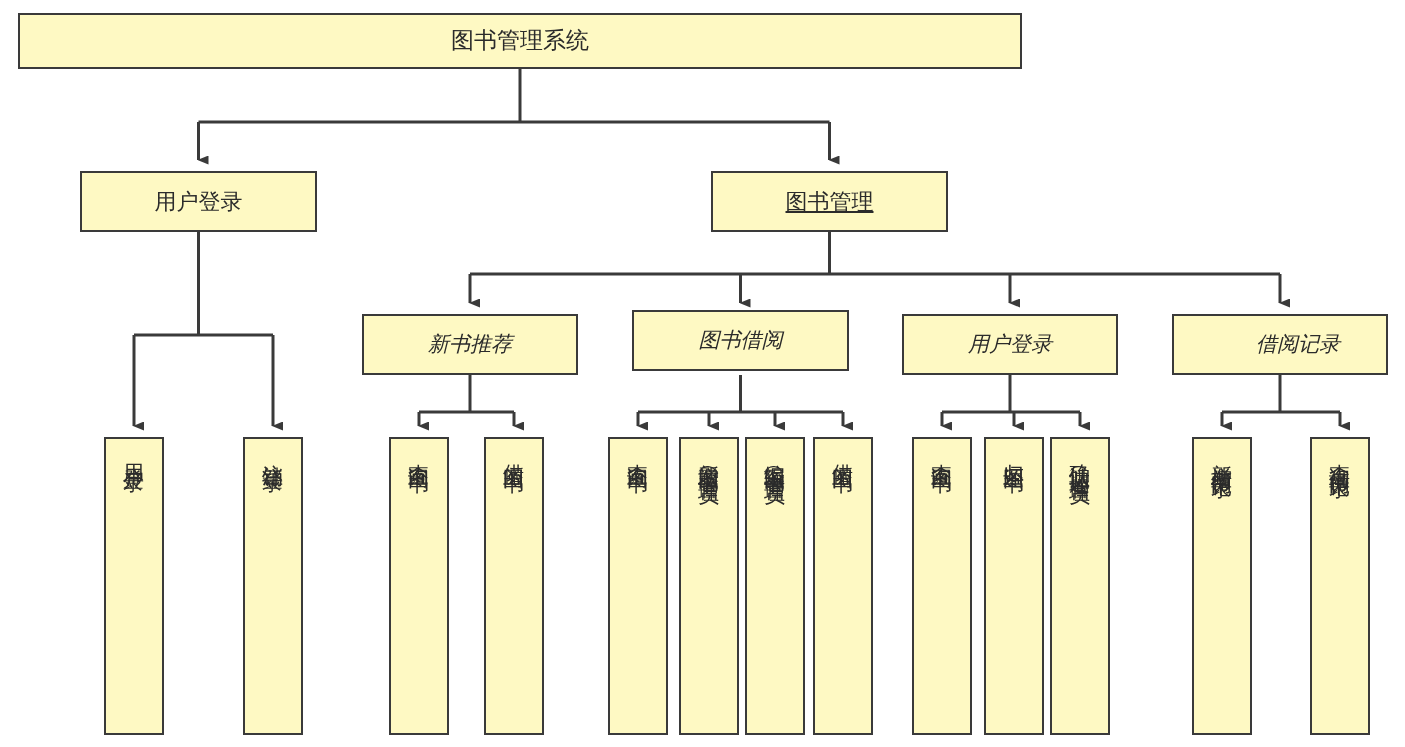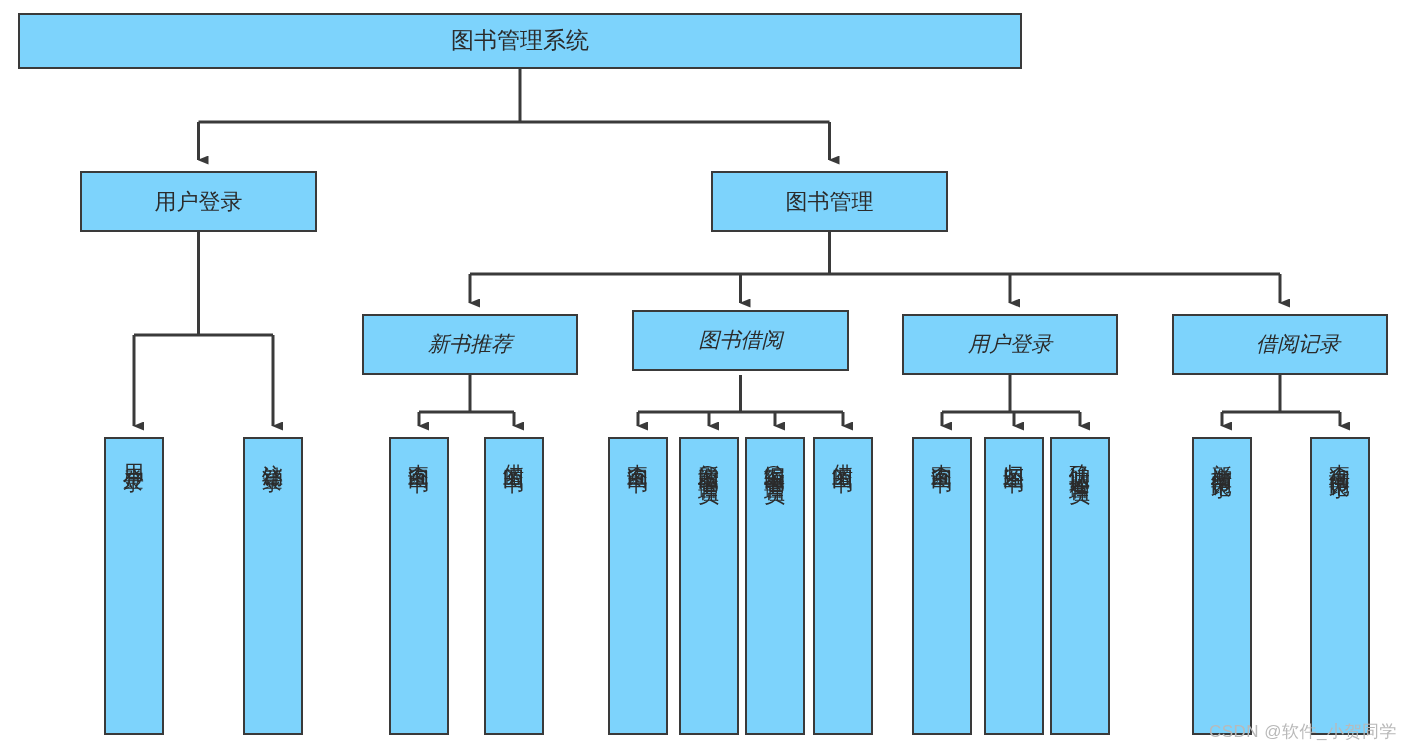--- a/index.html
+++ b/index.html
@@ -21,21 +21,21 @@
     position: absolute;
     left: 0;
     top: 0;
     width: 1405px;
     height: 747px;
     pointer-events: none;
   }
   .node {
     position: absolute;
     box-sizing: border-box;
-    background: #7dd3fc;
+    background: #fef9c3;
     border: 2.5px solid #3a3a3a;
     display: flex;
     align-items: center;
     justify-content: center;
     color: #2b2b2b;
   }
   .node-label {
     display: block;
     text-align: center;
     line-height: 1.18;
@@ -122,21 +122,21 @@
       </g>
   </svg>
 
   <div id="nodes">
       <div class="node level-root" style="left: 18px; top: 13px; width: 1004px; height: 56px;">
         <span class="node-label">图书管理系统</span>
       </div>
       <div class="node level-2" style="left: 80px; top: 171px; width: 237px; height: 61px;">
         <span class="node-label">用户登录</span>
       </div>
-      <div class="node level-2" style="left: 711px; top: 171px; width: 237px; height: 61px;">
+      <div class="node level-2" style="left: 711px; top: 171px; width: 237px; height: 61px; text-decoration: underline;">
         <span class="node-label">图书管理</span>
       </div>
       <div class="node level-3" style="left: 362px; top: 314px; width: 216px; height: 61px;">
         <span class="node-label">新书推荐</span>
       </div>
       <div class="node level-3" style="left: 632px; top: 310px; width: 217px; height: 61px;">
         <span class="node-label">图书借阅</span>
       </div>
       <div class="node level-3" style="left: 902px; top: 314px; width: 216px; height: 61px;">
         <span class="node-label">用户登录</span>
@@ -178,15 +178,14 @@
         <span class="node-label">确认归还（管理员）</span>
       </div>
       <div class="node level-leaf leaf" style="left: 1192px; top: 437px; width: 60px; height: 298px;">
         <span class="node-label">新增借阅记录</span>
       </div>
       <div class="node level-leaf leaf" style="left: 1310px; top: 437px; width: 60px; height: 298px;">
         <span class="node-label">查询借阅记录</span>
       </div>
     </div>
 
-  <div id="watermark">CSDN @软件_小贺同学</div>
 
 </div>
 
 </body></html>

